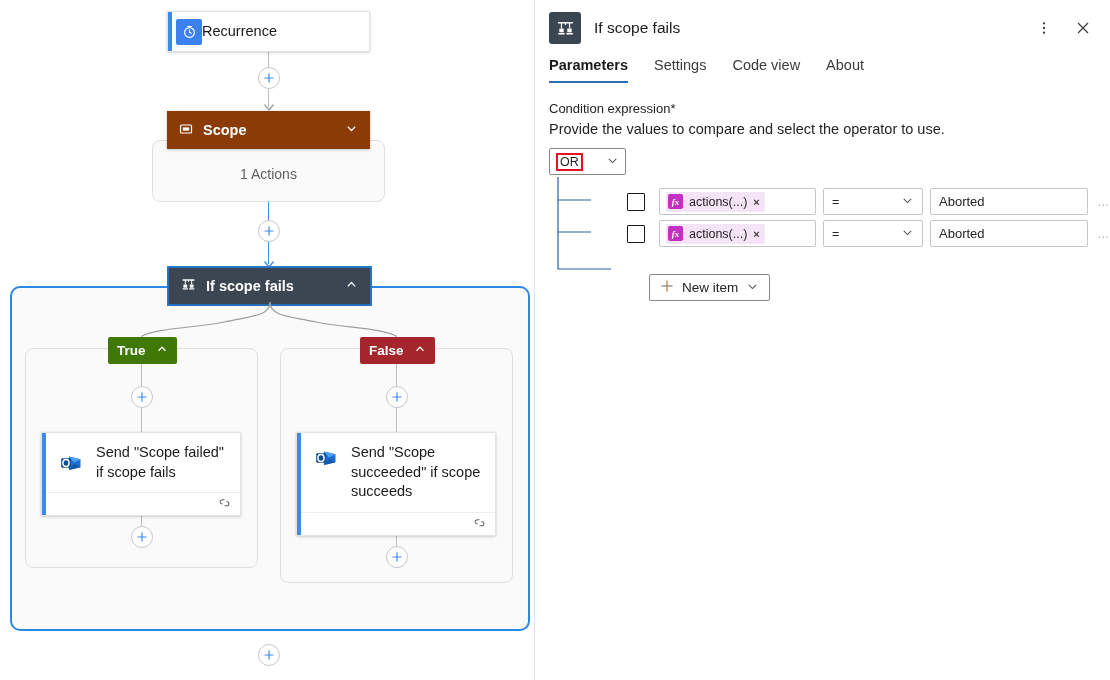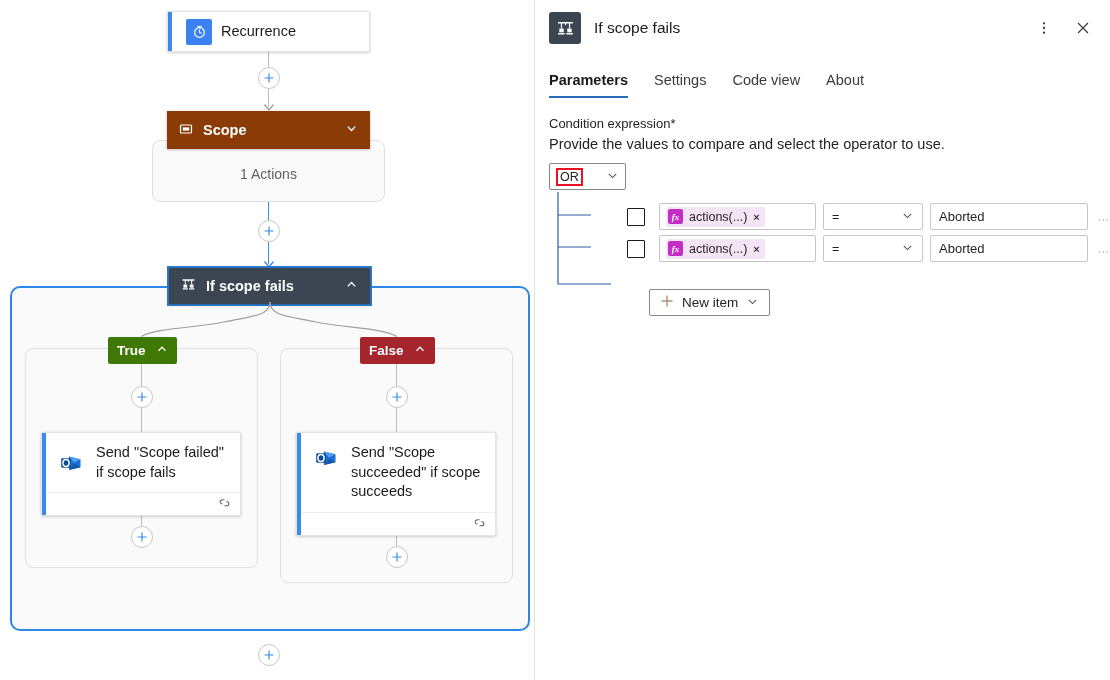--- a/index.html
+++ b/index.html
@@ -25,21 +25,21 @@
 
   
   .card {
     background:#ffffff;
     border:1px solid #e3e3e3;
     box-shadow: 0 1px 3px rgba(0,0,0,0.16), 0 0 2px rgba(0,0,0,0.08);
     display:flex; align-items:stretch;
     border-radius:1px;
   }
   .card .accent { width:4px; background:#3b8bec; flex:0 0 4px; }
-  .card .card-body { flex:1; display:flex; align-items:center; padding:0 14px; gap:9px; }
+  .card .card-body { flex:1; display:flex; align-items:center; padding:0 4px; gap:0; }
   .card-title { font-size:14.5px; color:#1b1b1b; line-height:1.35; }
 
   
   .tile { width:26px; height:26px; flex:0 0 26px; border-radius:2px; display:flex; align-items:center; justify-content:center; }
   .tile-recurrence { background:#3b82f0; }
   .tile-outlook { background:transparent; }
 
   
   .hdr-node {
     display:flex; align-items:center; gap:10px;
@@ -108,21 +108,21 @@
     background:#ffffff;
   }
   .panel-head { display:flex; align-items:center; padding:12px 14px 0 14px; gap:13px; }
   .panel-icon {
     width:32px; height:32px; border-radius:3px; background:#3b4652;
     display:flex; align-items:center; justify-content:center; flex:0 0 32px;
   }
   .panel-title { font-size:15.5px; color:#1b1b1b; font-weight:400; flex:1; }
   .panel-act { width:26px; height:26px; display:flex; align-items:center; justify-content:center; color:#4a4a4a; }
 
-  .tabs { display:flex; gap:0; padding:0 14px; margin-top:22px; }
+  .tabs { display:flex; gap:0; padding:0 14px; margin-top:7px; }
   .tab {
     font-size:14.5px; color:#3b3b3b; padding:6px 13px 10px 13px;
     position:relative;
   }
   .tab:first-child { padding-left:0; }
   .tab.active { font-weight:700; color:#1b1b1b; }
   .tab.active::after {
     content:""; position:absolute; left:0; right:13px; bottom:0; height:2.5px; background:#2b6cb8;
   }
 

